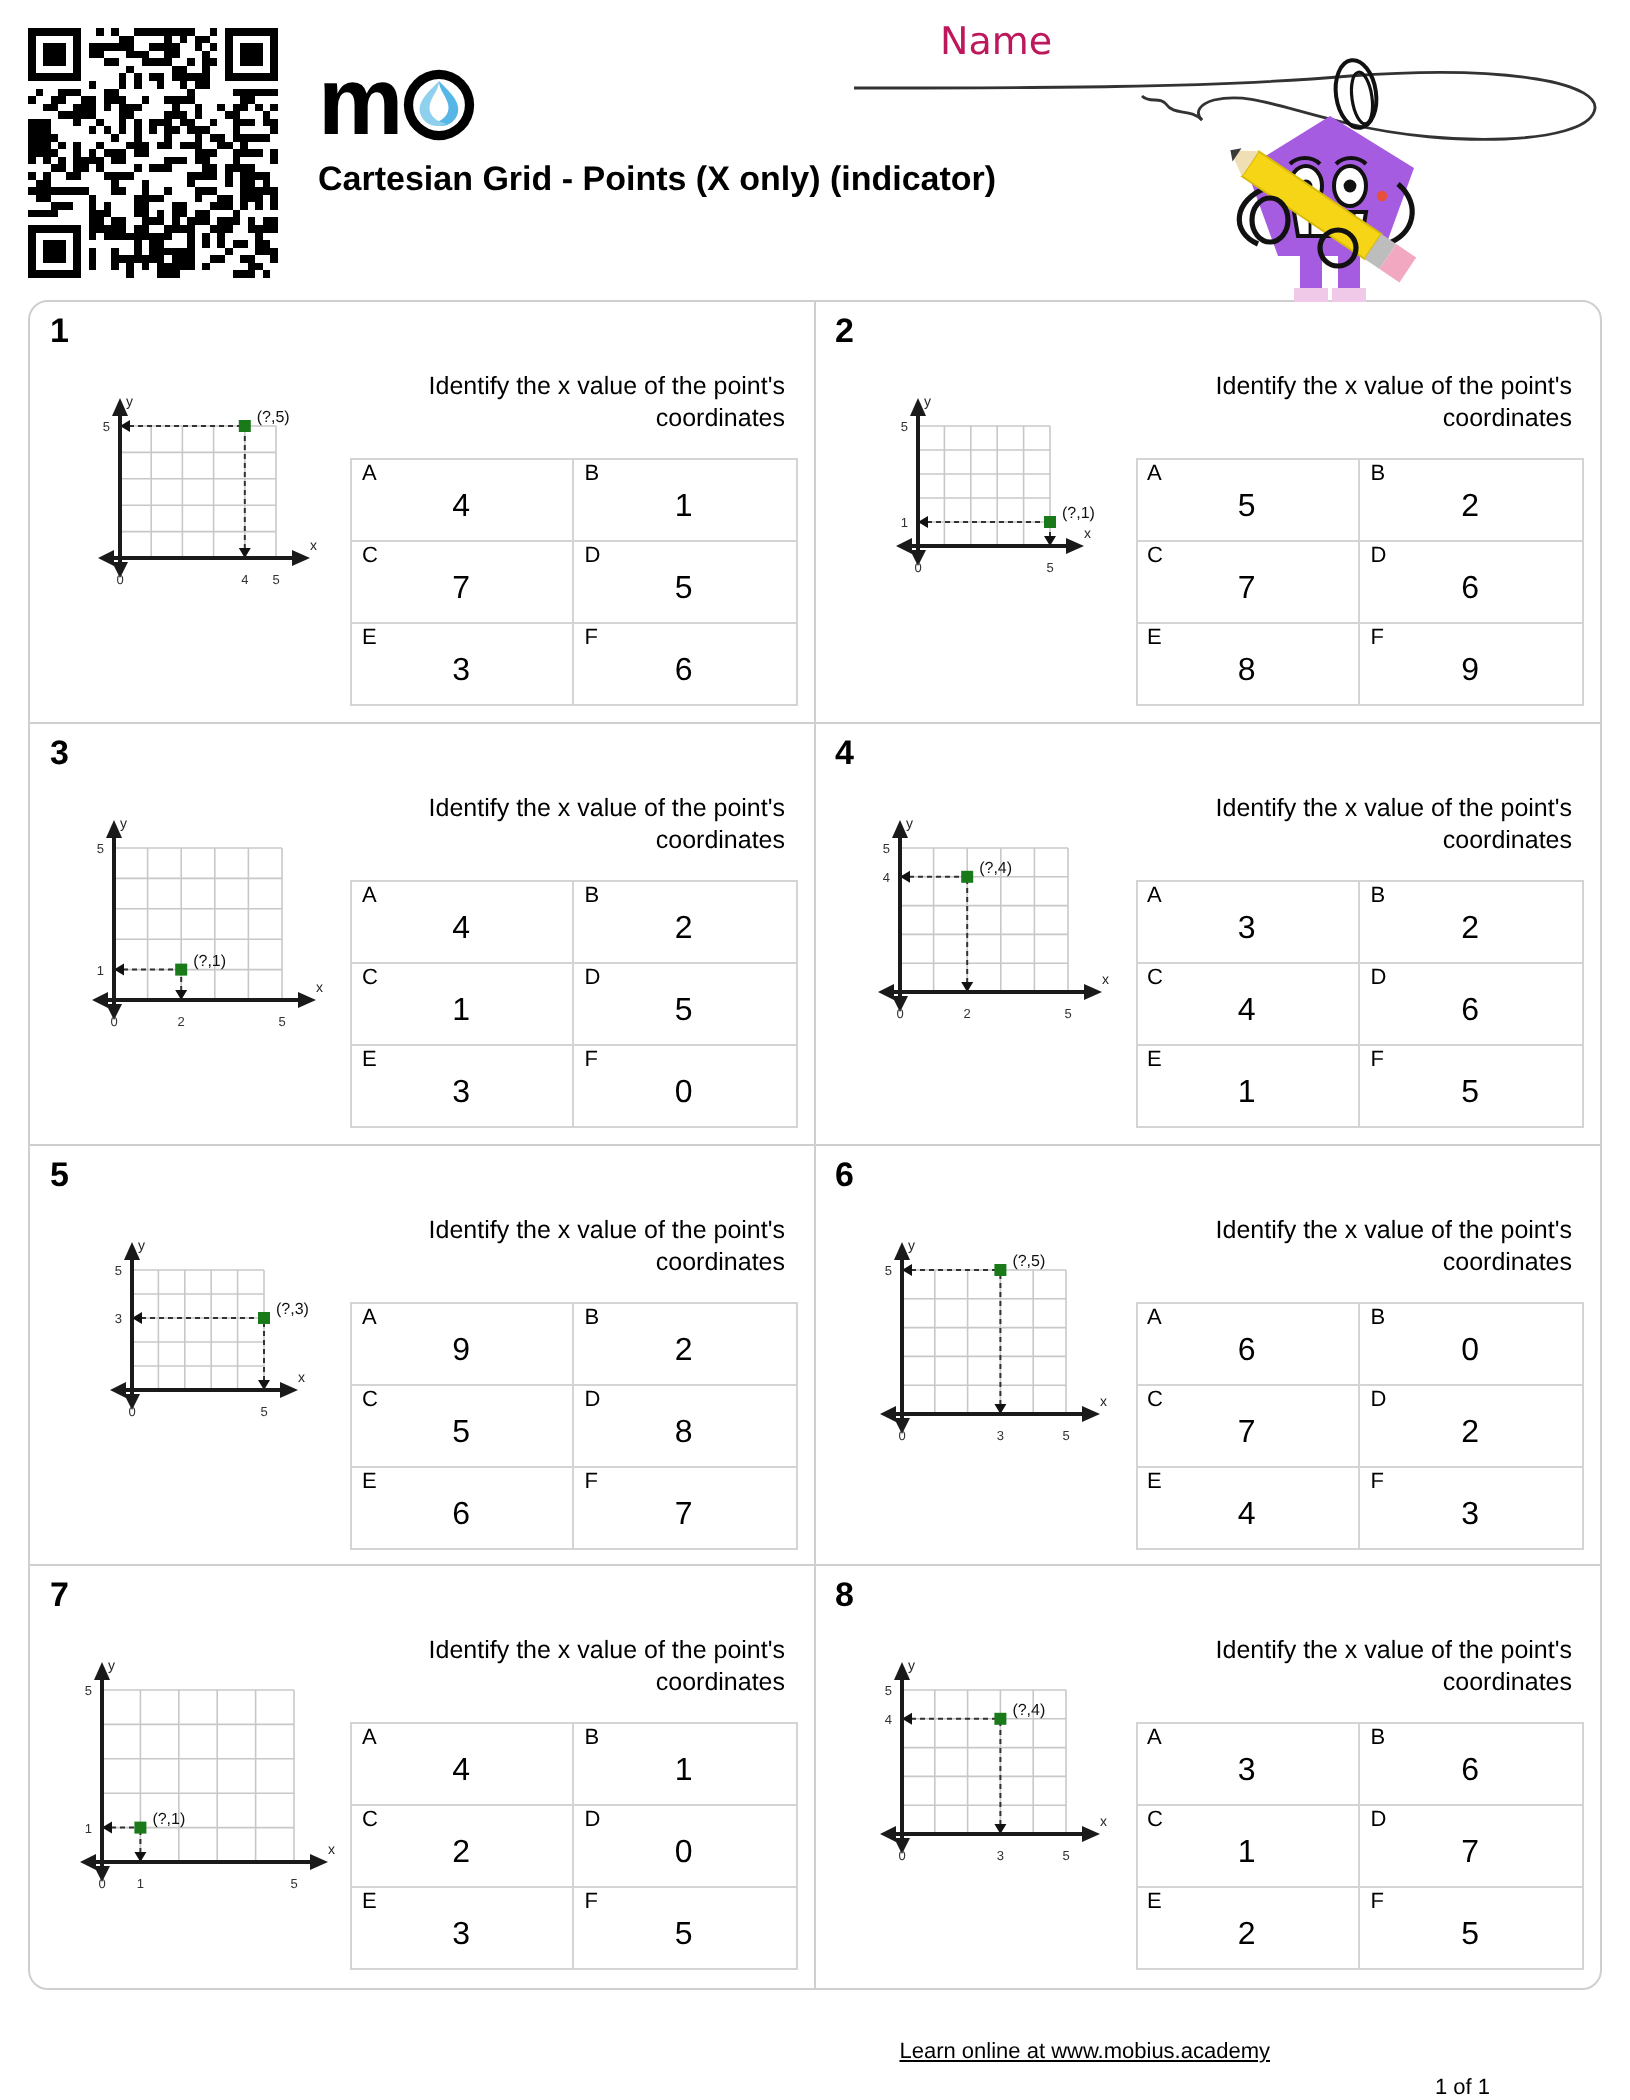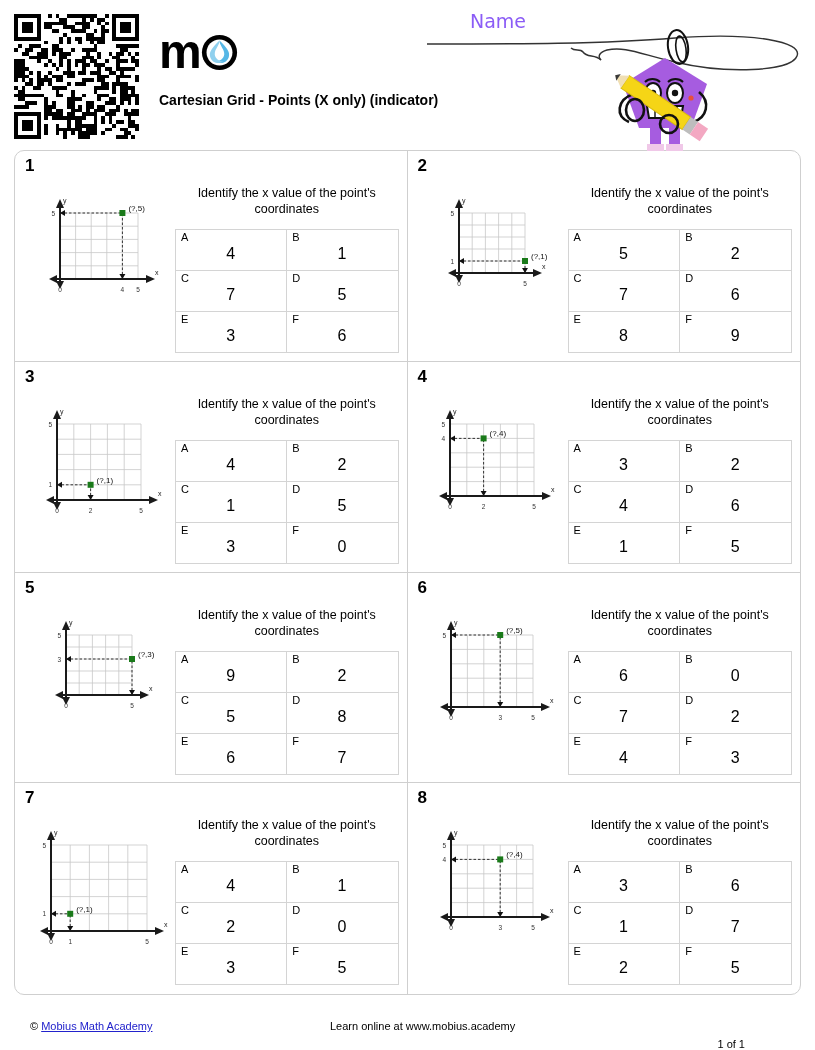--- a/index.html
+++ b/index.html
@@ -47,39 +47,39 @@
     align-items: center;
   }
   .logo-o {
     display: inline-block;
     width: 37px; height: 37px;
     position: relative;
     margin: 0 1px;
     vertical-align: middle;
   }
   .worksheet-title {
-    font-size: 14px;
+    font-size: 17px;
     font-weight: bold;
     line-height: 24px;
-    margin-top: 10px;
+    margin-top: 0;
     max-width: 420px;
   }
   .name-area {
     position: absolute;
     left: 425px;
     top: 8px;
     width: 380px;
     height: 140px;
   }
   .name-label {
     position: absolute;
     left: 45px;
     top: 2px;
     font-size: 19px;
-    color: #8b5cf6;
+    color: #be185d;
     font-family: "DejaVu Sans", sans-serif;
   }
   .name-swoosh {
     position: absolute;
     left: 0; top: 0;
     width: 380px; height: 145px;
   }
   .mascot {
     position: absolute;
     left: 178px;
@@ -129,21 +129,21 @@
     justify-content: center;
     padding-top: 18px;
   }
   .right-col {
     flex: 1;
     display: flex;
     flex-direction: column;
     min-width: 0;
   }
   .prompt {
-    text-align: center;
+    text-align: right;
     font-size: 12.5px;
     line-height: 16px;
     padding: 6px 6px 0 6px;
     min-height: 42px;
   }
   table.choices {
     width: 100%;
     border-collapse: collapse;
     margin-top: 8px;
     table-layout: fixed;
@@ -175,21 +175,21 @@
     left: 0; right: 0;
     bottom: 14px;
     height: 20px;
     font-size: 11px;
     padding: 0 30px;
     display: flex;
     align-items: center;
   }
   .foot-left { flex: 0 0 300px; }
   .foot-left a { color: #2222cc; text-decoration: underline; }
-  .foot-center { flex: 1; text-align: left; }
+  .foot-center { flex: 1; text-align: right; text-decoration: underline; }
   .foot-right { flex: 0 0 150px; text-align: right; padding-right: 40px; margin-top: 36px; }
 </style>
 </head>
 <body>
 
 <div class="header">
 
   <svg class="qr" viewBox="0 0 33 33" shape-rendering="crispEdges">
     <rect width="33" height="33" fill="#fff"></rect>
     <g id="qrcells" fill="#000">
@@ -1317,19 +1317,15 @@
       </td>
               </tr>
             </tbody>
           </table>
       </div>
     </div>
     </div>
   </div>
 
 <div class="footer">
-  <div class="foot-left">
-    <span>©</span>
-    <a href="#">Mobius Math Academy</a>
-  </div>
   <div class="foot-center">Learn online at www.mobius.academy</div>
   <div class="foot-right">1 of 1</div>
 </div>
 
 </body></html>

